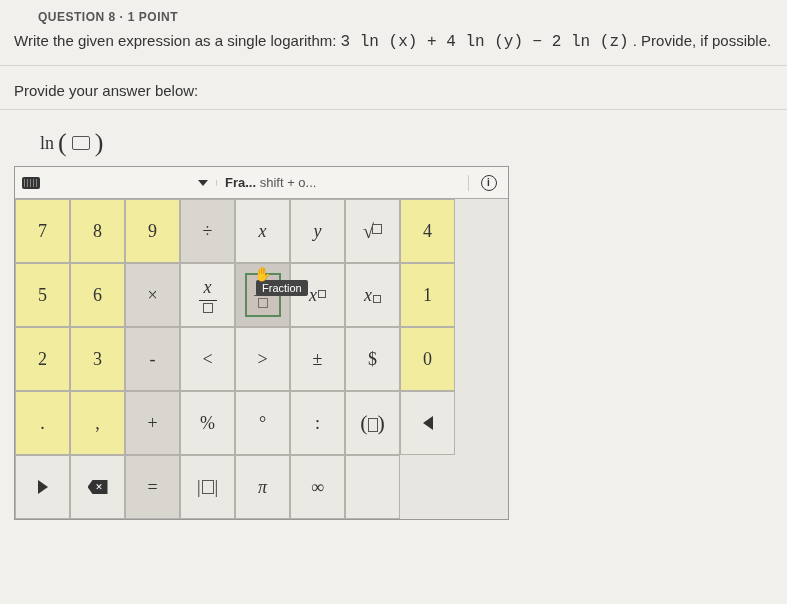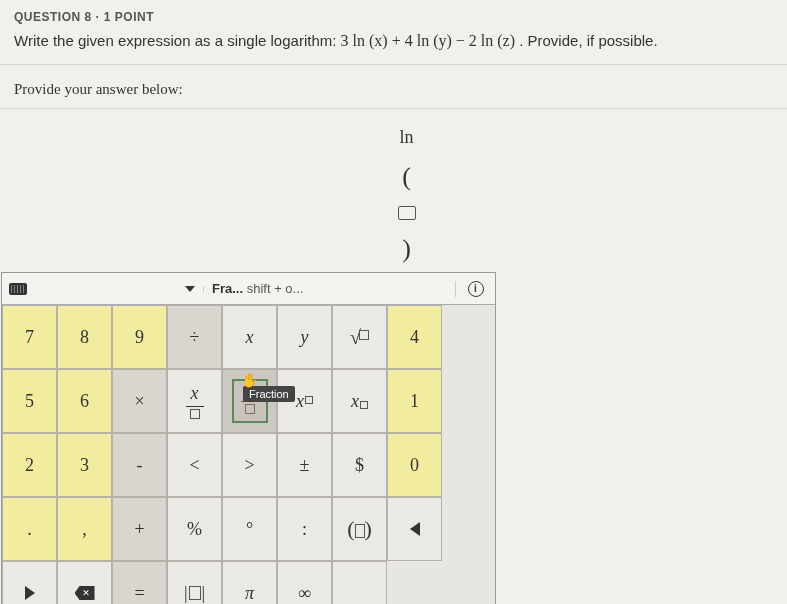--- a/index.html
+++ b/index.html
@@ -13,60 +13,59 @@
       width: 787px;
       height: 604px;
       color: #333;
     }
     .question-header {
       padding: 10px 14px 4px;
       font-size: 12px;
       font-weight: bold;
       color: #555;
       letter-spacing: 0.5px;
+      margin-left: 24px;
     }
     .question-text {
       padding: 4px 14px 14px;
       font-size: 15px;
       color: #333;
       border-bottom: 1px solid #d8d5cf;
     }
     .question-text .math {
-      font-family: Liberation Serif, serif;
+      font-family: Liberation Mono, monospace;
       font-size: 16px;
     }
     .prompt {
       padding: 16px 14px 10px;
       font-size: 15px;
       color: #333;
-      font-family: Liberation Serif, serif;
     }
     .divider {
       border-bottom: 1px solid #d8d5cf;
       margin-bottom: 18px;
     }
     .input-display {
       margin: 0 14px 8px 40px;
       font-family: 'Times New Roman', serif;
       font-size: 18px;
       display: flex;
       align-items: center;
-      gap: 14px;
-      flex-direction: column;
+      gap: 4px;
     }
     .placeholder-box {
       display: inline-block;
       width: 18px;
       height: 14px;
       border: 1px solid #555;
       border-radius: 2px;
       margin: 0 1px;
     }
     .keyboard {
-      margin: 0 1px;
+      margin: 0 14px;
       width: 495px;
       border: 1px solid #999;
       background: #e8e6e0;
     }
     .keyboard-header {
       display: flex;
       align-items: center;
       height: 32px;
       border-bottom: 1px solid #aaa;
       background: #f5f3ef;

